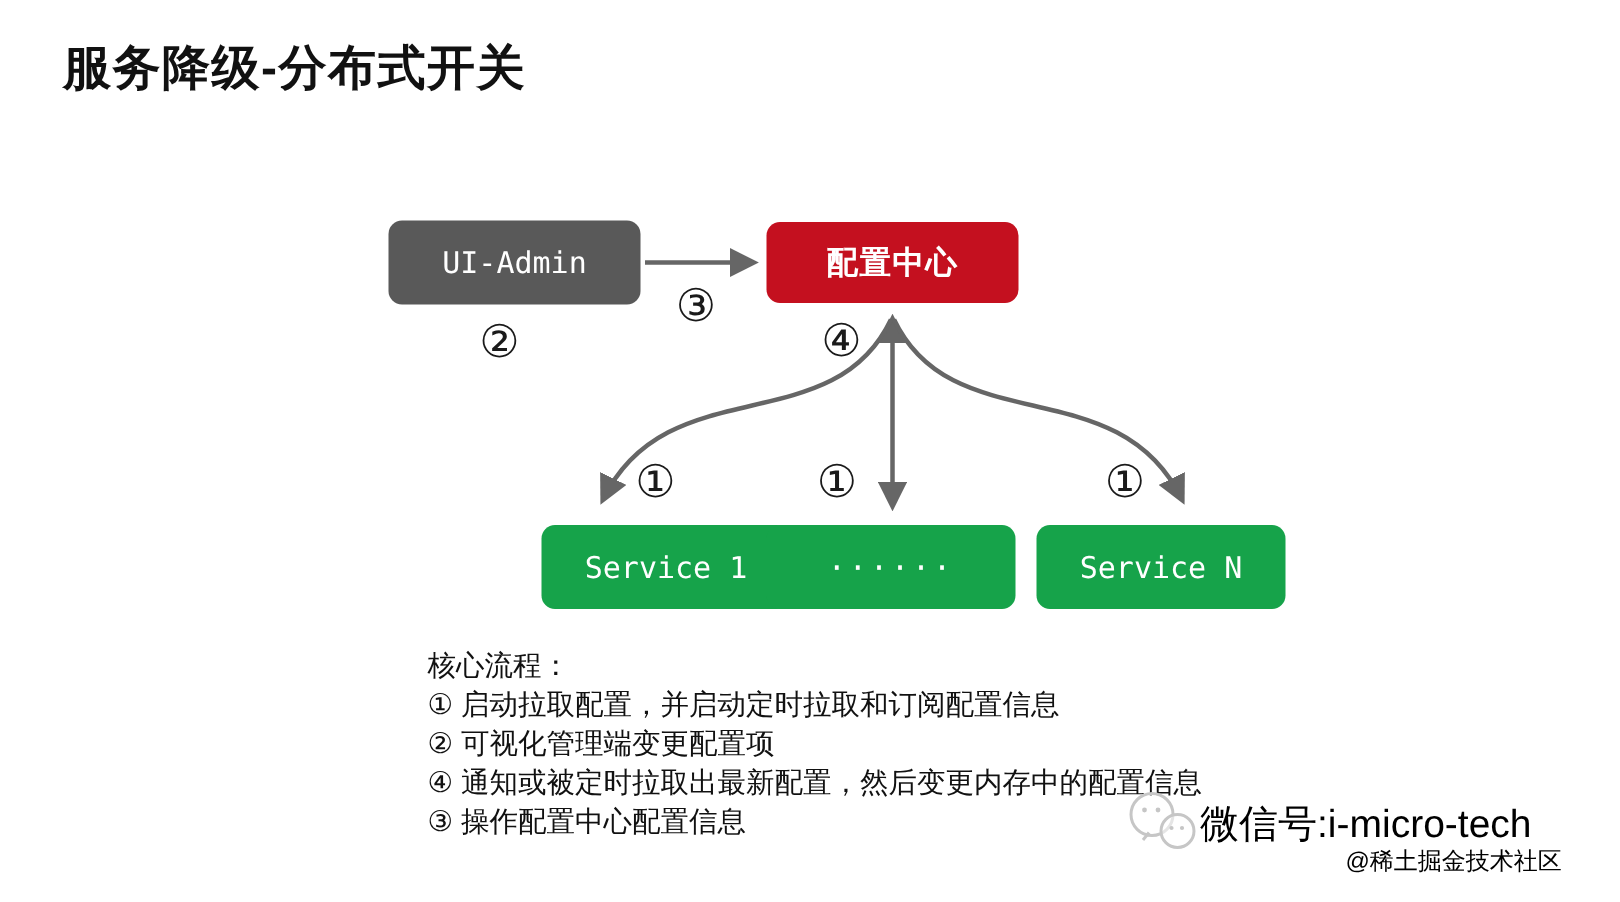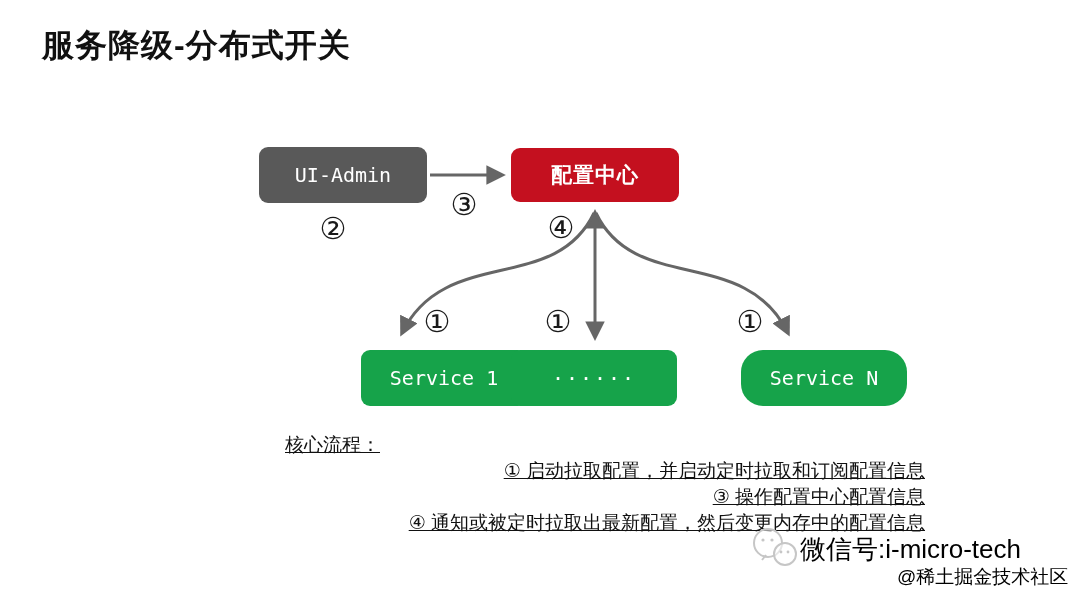--- a/index.html
+++ b/index.html
@@ -35,21 +35,21 @@
     box-sizing: border-box;
   }
   .node.mono {
     font-family: "DejaVu Sans Mono", "Liberation Mono", monospace;
     font-size: 20px;
   }
   .node-ui-admin   { left: 259px; top: 147px; width: 168px; height: 56px; }
   .node-config    { left: 511px; top: 148px; width: 168px; height: 54px; font-size: 21px; font-weight: 700; letter-spacing: 1px; font-family: Liberation Mono, monospace; }
   .node-service-1 { left: 317px; top: 350px; width: 166px; height: 56px; margin-left: 44px; }
   .node-dots      { left: 511px; top: 350px; width: 166px; height: 56px; letter-spacing: 2px; }
-  .node-service-n { left: 741px; top: 350px; width: 166px; height: 56px; border-radius: 22px; }
+  .node-service-n { left: 691px; top: 350px; width: 166px; height: 56px; }
 
   .arrows-svg {
     position: absolute;
     left: 0; top: 0;
     width: 1080px;
     height: 601px;
     pointer-events: none;
   }
   .circled-step {
     position: absolute;
@@ -67,29 +67,28 @@
   .step-1-right { left: 750px; top: 322px; }
 
   .notes {
     position: absolute;
     left: 285px;
     top: 432px;
     width: 640px;
     font-size: 19px;
     line-height: 26px;
     color: #111111;
-    text-decoration: underline;
   }
   .notes-heading { font-weight: 400; }
   .notes-list {
     margin: 0;
     padding: 0;
     list-style: none;
   }
-  .notes-list li { white-space: nowrap; text-align: right; }
+  .notes-list li { white-space: nowrap; }
 
   .watermark {
     position: absolute;
     left: 745px;
     top: 522px;
     width: 330px;
     height: 70px;
     color: #000000;
     z-index: 5;
   }
@@ -103,21 +102,21 @@
     left: 55px;
     top: 10px;
     font-size: 26px;
     white-space: nowrap;
     text-shadow: 0 0 2px #ffffff;
   }
   .wm-line2 {
     position: absolute;
     left: 152px;
     top: 42px;
-    font-size: 19px;
+    font-size: 16px;
     white-space: nowrap;
     text-shadow: 0 0 2px #ffffff;
   }
 </style>
 </head>
 <body>
 
 <div class="stage">
 
   <div class="page-title">服务降级-分布式开关</div>
@@ -162,22 +161,23 @@
   <span class="circled-step step-3">③</span>
   <span class="circled-step step-4">④</span>
   <span class="circled-step step-1-left">①</span>
   <span class="circled-step step-1-mid">①</span>
   <span class="circled-step step-1-right">①</span>
 
   <div class="notes">
     <div class="notes-heading">核心流程：</div>
     <ul class="notes-list">
       <li>① 启动拉取配置，并启动定时拉取和订阅配置信息</li>
+      <li>② 可视化管理端变更配置项</li>
+      <li>④ 通知或被定时拉取出最新配置，然后变更内存中的配置信息</li>
       <li>③ 操作配置中心配置信息</li>
-      <li>④ 通知或被定时拉取出最新配置，然后变更内存中的配置信息</li>
     </ul>
   </div>
 
   <div class="watermark">
     <svg class="wm-icon" width="50" height="46" viewBox="0 0 50 46" xmlns="http://www.w3.org/2000/svg">
       <circle cx="18" cy="17" r="14" fill="rgba(255,255,255,0.55)" stroke="#c6c6c6" stroke-width="2"></circle>
       <circle cx="35" cy="28" r="11" fill="rgba(255,255,255,0.55)" stroke="#c6c6c6" stroke-width="2"></circle>
       <circle cx="13" cy="14" r="1.6" fill="#c6c6c6"></circle>
       <circle cx="22" cy="14" r="1.6" fill="#c6c6c6"></circle>
       <circle cx="31" cy="26" r="1.4" fill="#c6c6c6"></circle>

